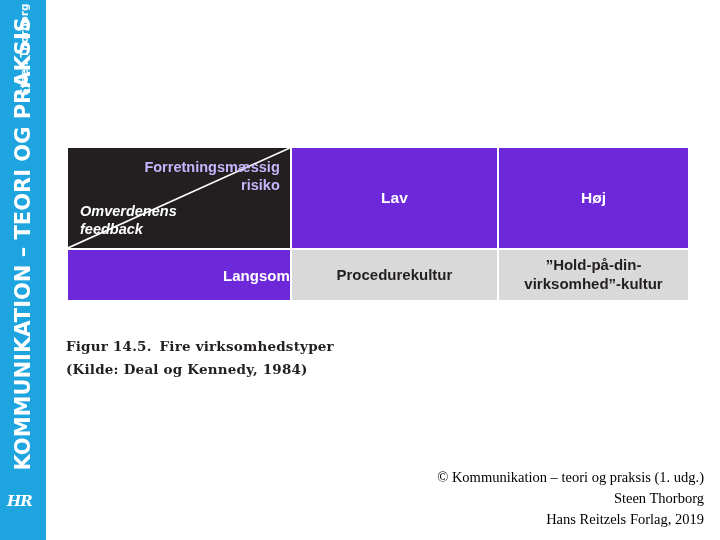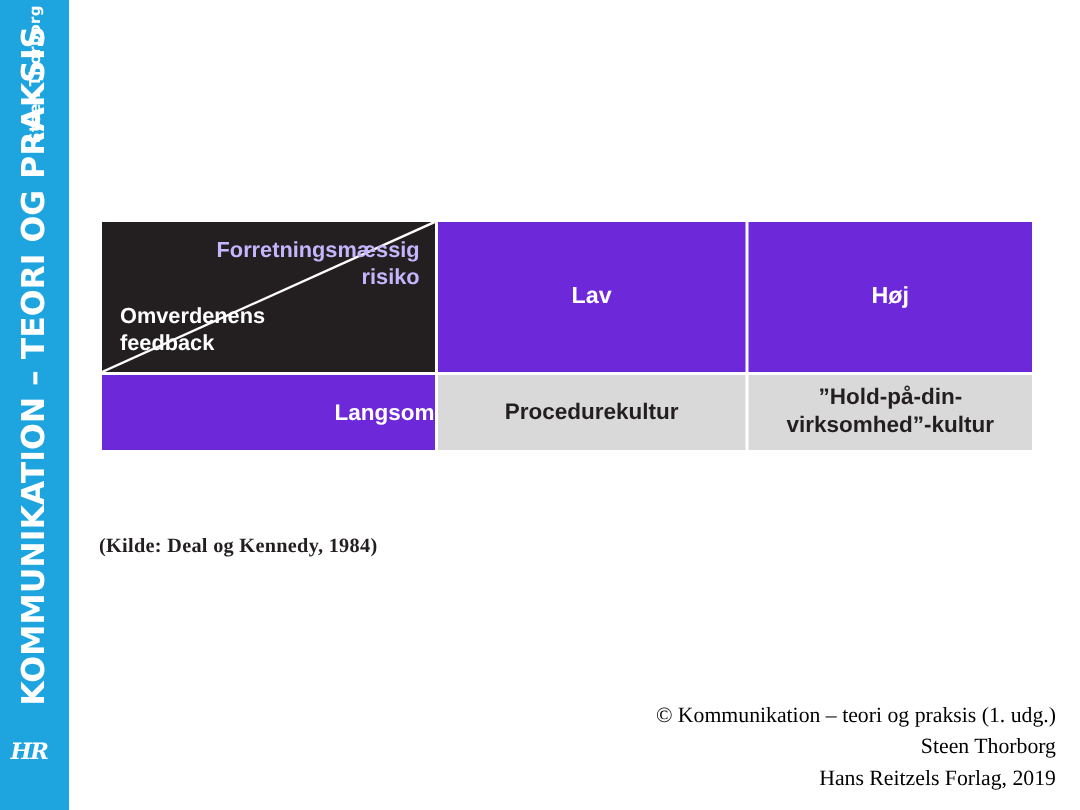--- a/index.html
+++ b/index.html
@@ -157,20 +157,21 @@
   .hdr-bottom {
     position: absolute;
     left: 12px;
     bottom: 10px;
     text-align: left;
     font-size: 14.5px;
     font-weight: bold;
     line-height: 1.25;
     color: #ffffff;
     width: 140px;
+    font-style: italic;
   }
 
   
   .caption {
     position: absolute;
     left: 66px;
     top: 338px;
     width: 620px;
     color: #231f20;
     font-family: "DejaVu Serif", serif;
@@ -179,23 +180,22 @@
     font-size: 13.5px;
     font-weight: bold;
     letter-spacing: 0.2px;
   }
   .caption .line1 .figno {
     margin-right: 8px;
   }
   .caption .line2 {
     font-size: 13.5px;
     font-weight: bold;
-    margin-top: 18px;
+    margin-top: 7px;
     letter-spacing: 0.2px;
-    font-family: Liberation Serif, serif;
   }
 
   
   .credit {
     position: absolute;
     right: 16px;
     bottom: 10px;
     text-align: right;
     color: #000000;
     font-family: Liberation Serif, serif;
@@ -235,20 +235,23 @@
     <tr>
       <td class="cell-dark row-head">Langsom</td>
       <td class="cell-grey body-cell">Procedurekultur</td>
       <td class="cell-grey body-cell">”Hold-på-din-virksomhed”-kultur</td>
     </tr>
   </tbody>
     </table>
 </div>
 
 <div class="caption">
+  <div class="line1">
+    <span class="figno">Figur 14.5.</span><span>Fire virksomhedstyper</span>
+  </div>
   <div class="line2">(Kilde: Deal og Kennedy, 1984)</div>
 </div>
 
 <div class="credit">
   <div>© Kommunikation – teori og praksis (1. udg.)</div>
   <div>Steen Thorborg</div>
   <div>Hans Reitzels Forlag, 2019</div>
 </div>
 
 </body></html>

